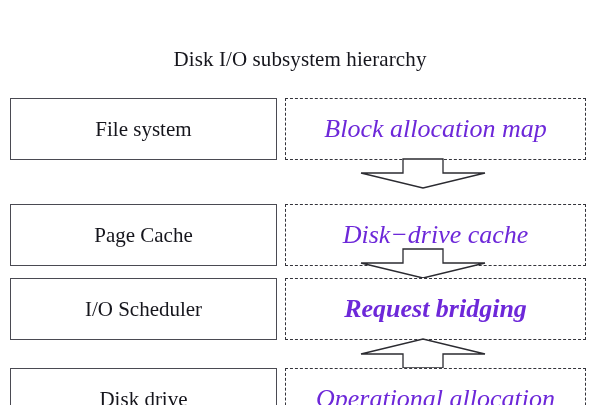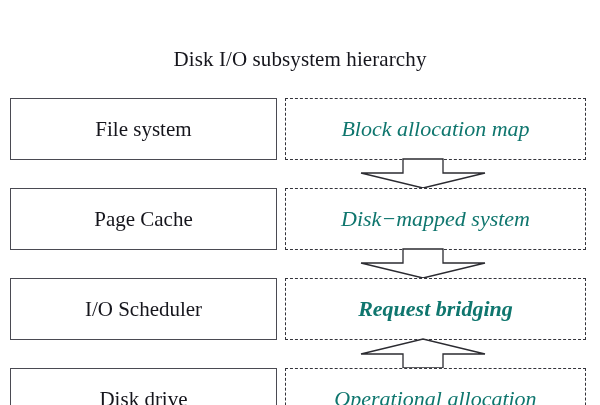--- a/index.html
+++ b/index.html
@@ -80,34 +80,34 @@
     width: 301px;
     height: 62px;
     box-sizing: border-box;
     border: 1.6px dashed #33333a;
     background: #ffffff;
     display: flex;
     align-items: center;
     justify-content: center;
   }
   .cell-dashed .label {
-    font-size: 22px;
+    font-size: 26px;
     line-height: 24px;
     font-style: italic;
     font-weight: normal;
-    color: #0f766e;
+    color: #6d28d9;
     white-space: nowrap;
   }
   .cell-dashed .label.emphasis {
     font-weight: bold;
   }
 
   
   #row-0 { top: 58px; }
-  #row-1 { top: 148px; }
+  #row-1 { top: 164px; }
   #row-2 { top: 238px; }
   #row-3 { top: 328px; }
 
   
   .connector {
     position: absolute;
     left: 355px;
     width: 136px;
     height: 30px;
   }
@@ -147,21 +147,21 @@
     <svg viewBox="0 0 136 30" xmlns="http://www.w3.org/2000/svg" aria-hidden="true">
       <polygon points="48,0 88,0 88,14 130,14 68,29 6,14 48,14"></polygon>
     </svg>
   </div>
 
   <div class="row" id="row-1">
     <div class="cell-solid">
       <span class="label">Page Cache</span>
     </div>
     <div class="cell-dashed">
-      <span class="label">Disk−mapped system</span>
+      <span class="label">Disk−drive cache</span>
     </div>
   </div>
 
   <div class="connector" id="connector-1">
     <svg viewBox="0 0 136 30" xmlns="http://www.w3.org/2000/svg" aria-hidden="true">
       <polygon points="48,0 88,0 88,14 130,14 68,29 6,14 48,14"></polygon>
     </svg>
   </div>
 
   <div class="row" id="row-2">

